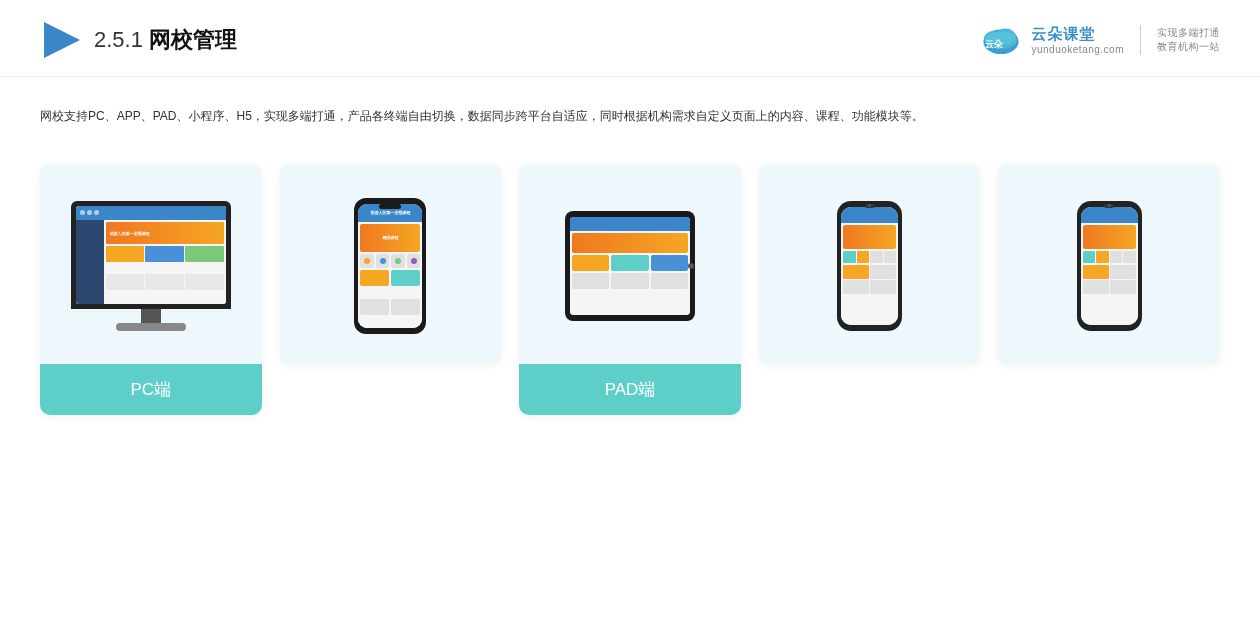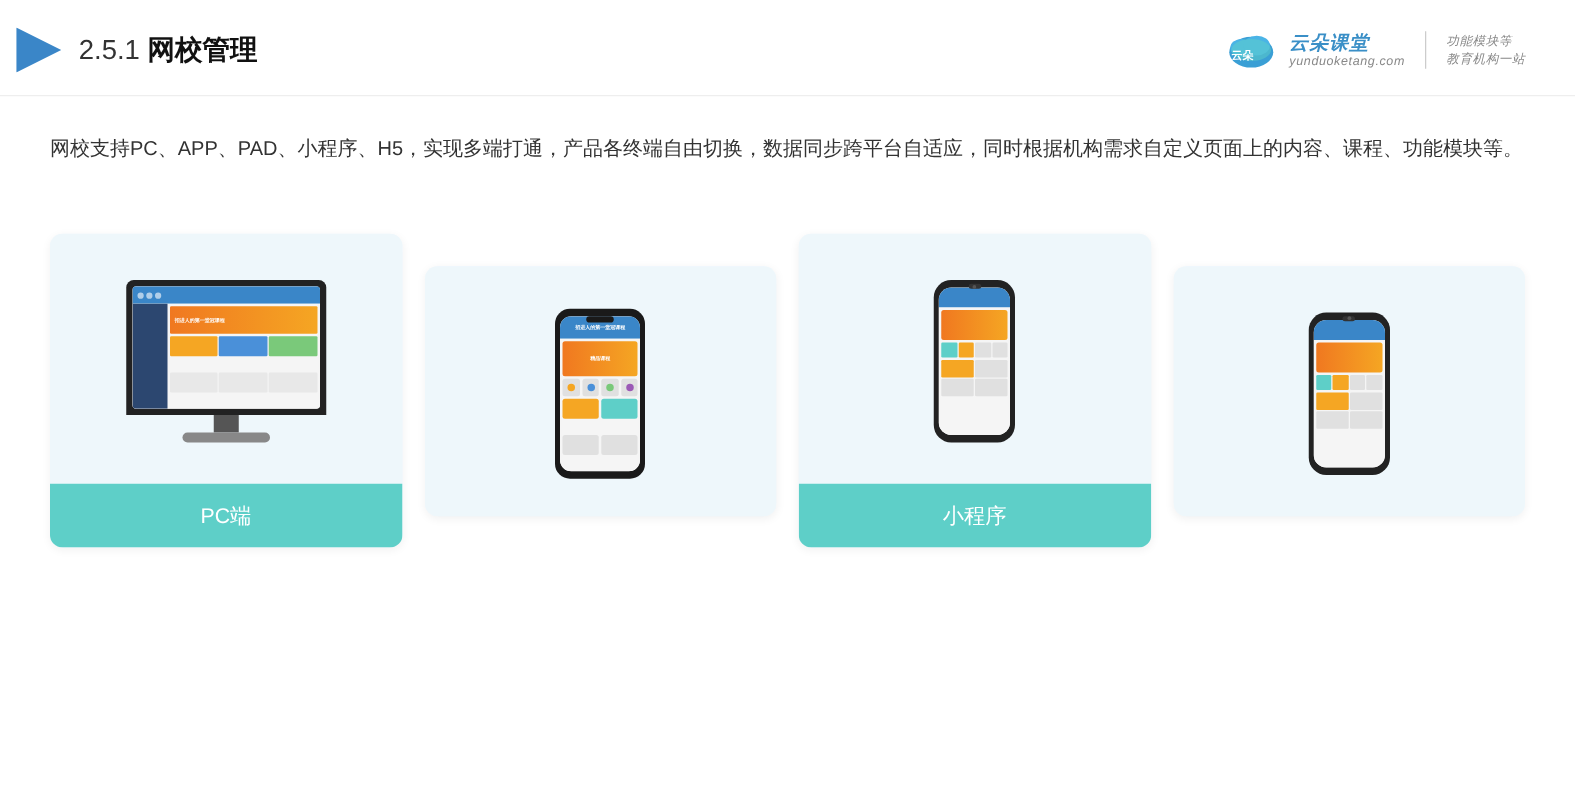--- a/index.html
+++ b/index.html
@@ -15,21 +15,21 @@
       min-height: 630px;
       background: #fff;
       padding: 0;
       position: relative;
     }
     
     .header {
       display: flex;
       align-items: center;
       justify-content: space-between;
-      padding: 18px 40px 14px 13px;
+      padding: 18px 40px 14px 44px;
       border-bottom: 1px solid #eee;
     }
     .header-left {
       display: flex;
       align-items: center;
       gap: 14px;
     }
     .header-icon {
       width: 36px;
       height: 36px;
@@ -53,21 +53,20 @@
       gap: 8px;
     }
     .logo-icon {
       width: 44px;
       height: 44px;
     }
     .logo-text {
       display: flex;
       flex-direction: column;
       align-items: flex-start;
-      font-style: italic;
     }
     .logo-name {
       font-size: 15px;
       color: #3a8fc7;
       font-weight: 600;
       letter-spacing: 1px;
     }
     .logo-sub {
       font-size: 10px;
       color: #888;
@@ -77,31 +76,31 @@
       width: 1px;
       height: 30px;
       background: #ccc;
       margin: 0 8px;
     }
     
     .content {
       padding: 28px 40px 24px 40px;
     }
     .description {
-      font-size: 16px;
+      font-size: 12px;
       color: #333;
       line-height: 1.9;
-      margin-bottom: 52px;
+      margin-bottom: 36px;
     }
     
     .cards-row {
       display: flex;
       gap: 18px;
       justify-content: flex-start;
-      align-items: center;
+      align-items: flex-start;
     }
     .device-card {
       flex: 1;
       background: #f0f8ff;
       border-radius: 10px;
       overflow: hidden;
       display: flex;
       flex-direction: column;
       align-items: center;
       min-width: 0;
@@ -508,21 +507,21 @@
         <ellipse cx="30" cy="18" rx="12" ry="9" fill="#4ab4e6"></ellipse>
         <ellipse cx="25" cy="22" rx="18" ry="10" fill="#5ecfc8" opacity="0.5"></ellipse>
         <text x="7" y="30" font-size="10" fill="white" font-weight="bold">云朵</text>
       </svg>
       <div class="logo-text">
         <span class="logo-name">云朵课堂</span>
         <span class="logo-sub">yunduoketang.com</span>
       </div>
       <div class="divider-line"></div>
       <div class="logo-text">
-        <span class="logo-sub">功能模块等</span>
+        <span class="logo-sub">实现多端打通</span>
         <span class="logo-sub">教育机构一站</span>
       </div>
     </div>
   </div>
 
   <div class="content">
     <p class="description">网校支持PC、APP、PAD、小程序、H5，实现多端打通，产品各终端自由切换，数据同步跨平台自适应，同时根据机构需求自定义页面上的内容、课程、功能模块等。</p>
 
     <div class="cards-row">
 
@@ -594,20 +593,44 @@
                     <div class="phone-card-item"></div>
                     <div class="phone-card-item"></div>
                   </div>
                 </div>
               </div>
             </div>
           </div>
         </div>
       </div>
 
+      <div class="device-card">
+        <div class="device-card-image bg-light">
+          <div class="tablet-wrap">
+            <div class="tablet-body">
+              <div class="tablet-home-btn"></div>
+              <div class="tablet-screen">
+                <div class="tablet-screen-header"></div>
+                <div class="tablet-screen-body">
+                  <div class="tablet-banner"></div>
+                  <div class="tablet-grid">
+                    <div class="tablet-item orange"></div>
+                    <div class="tablet-item teal"></div>
+                    <div class="tablet-item blue"></div>
+                    <div class="tablet-item"></div>
+                    <div class="tablet-item"></div>
+                    <div class="tablet-item"></div>
+                  </div>
+                </div>
+              </div>
+            </div>
+          </div>
+        </div>
+        <div class="device-card-label">PAD端</div>
+      </div>
 
       <div class="device-card">
         <div class="device-card-image bg-light">
           <div class="phone-wrap">
             <div class="phone-small-body">
               <div class="phone-small-camera">
                 <div class="camera-dot"></div>
               </div>
               <div class="phone-small-screen">
                 <div class="phone-small-header"></div>
@@ -623,21 +646,20 @@
                     <div class="ps-card orange"></div>
                     <div class="ps-card"></div>
                     <div class="ps-card"></div>
                     <div class="ps-card"></div>
                   </div>
                 </div>
               </div>
             </div>
           </div>
         </div>
-        <div class="device-card-label">小程序</div>
       </div>
 
       <div class="device-card">
         <div class="device-card-image bg-light">
           <div class="phone-wrap">
             <div class="phone-small-body">
               <div class="phone-small-camera">
                 <div class="camera-dot"></div>
               </div>
               <div class="phone-small-screen">

